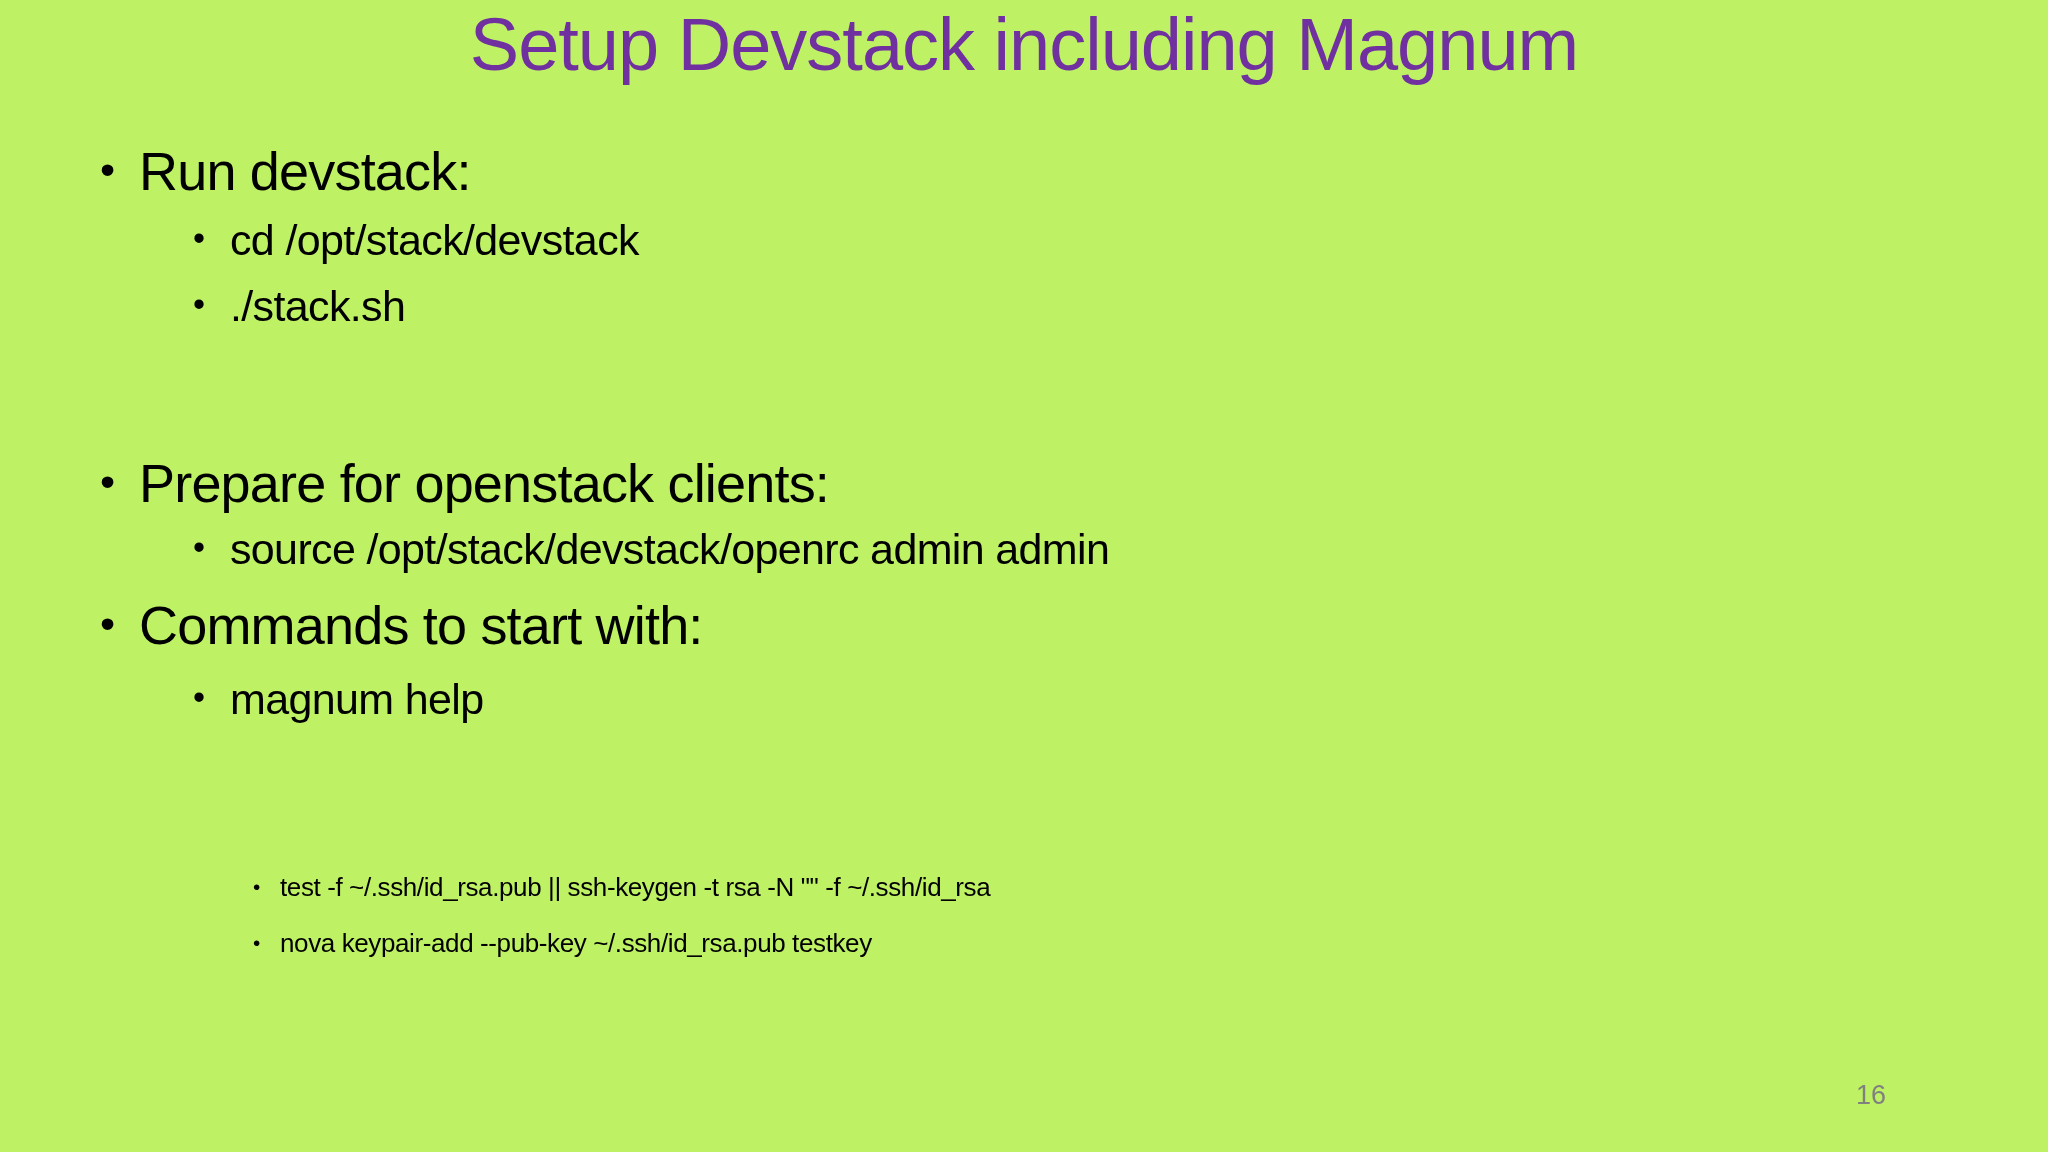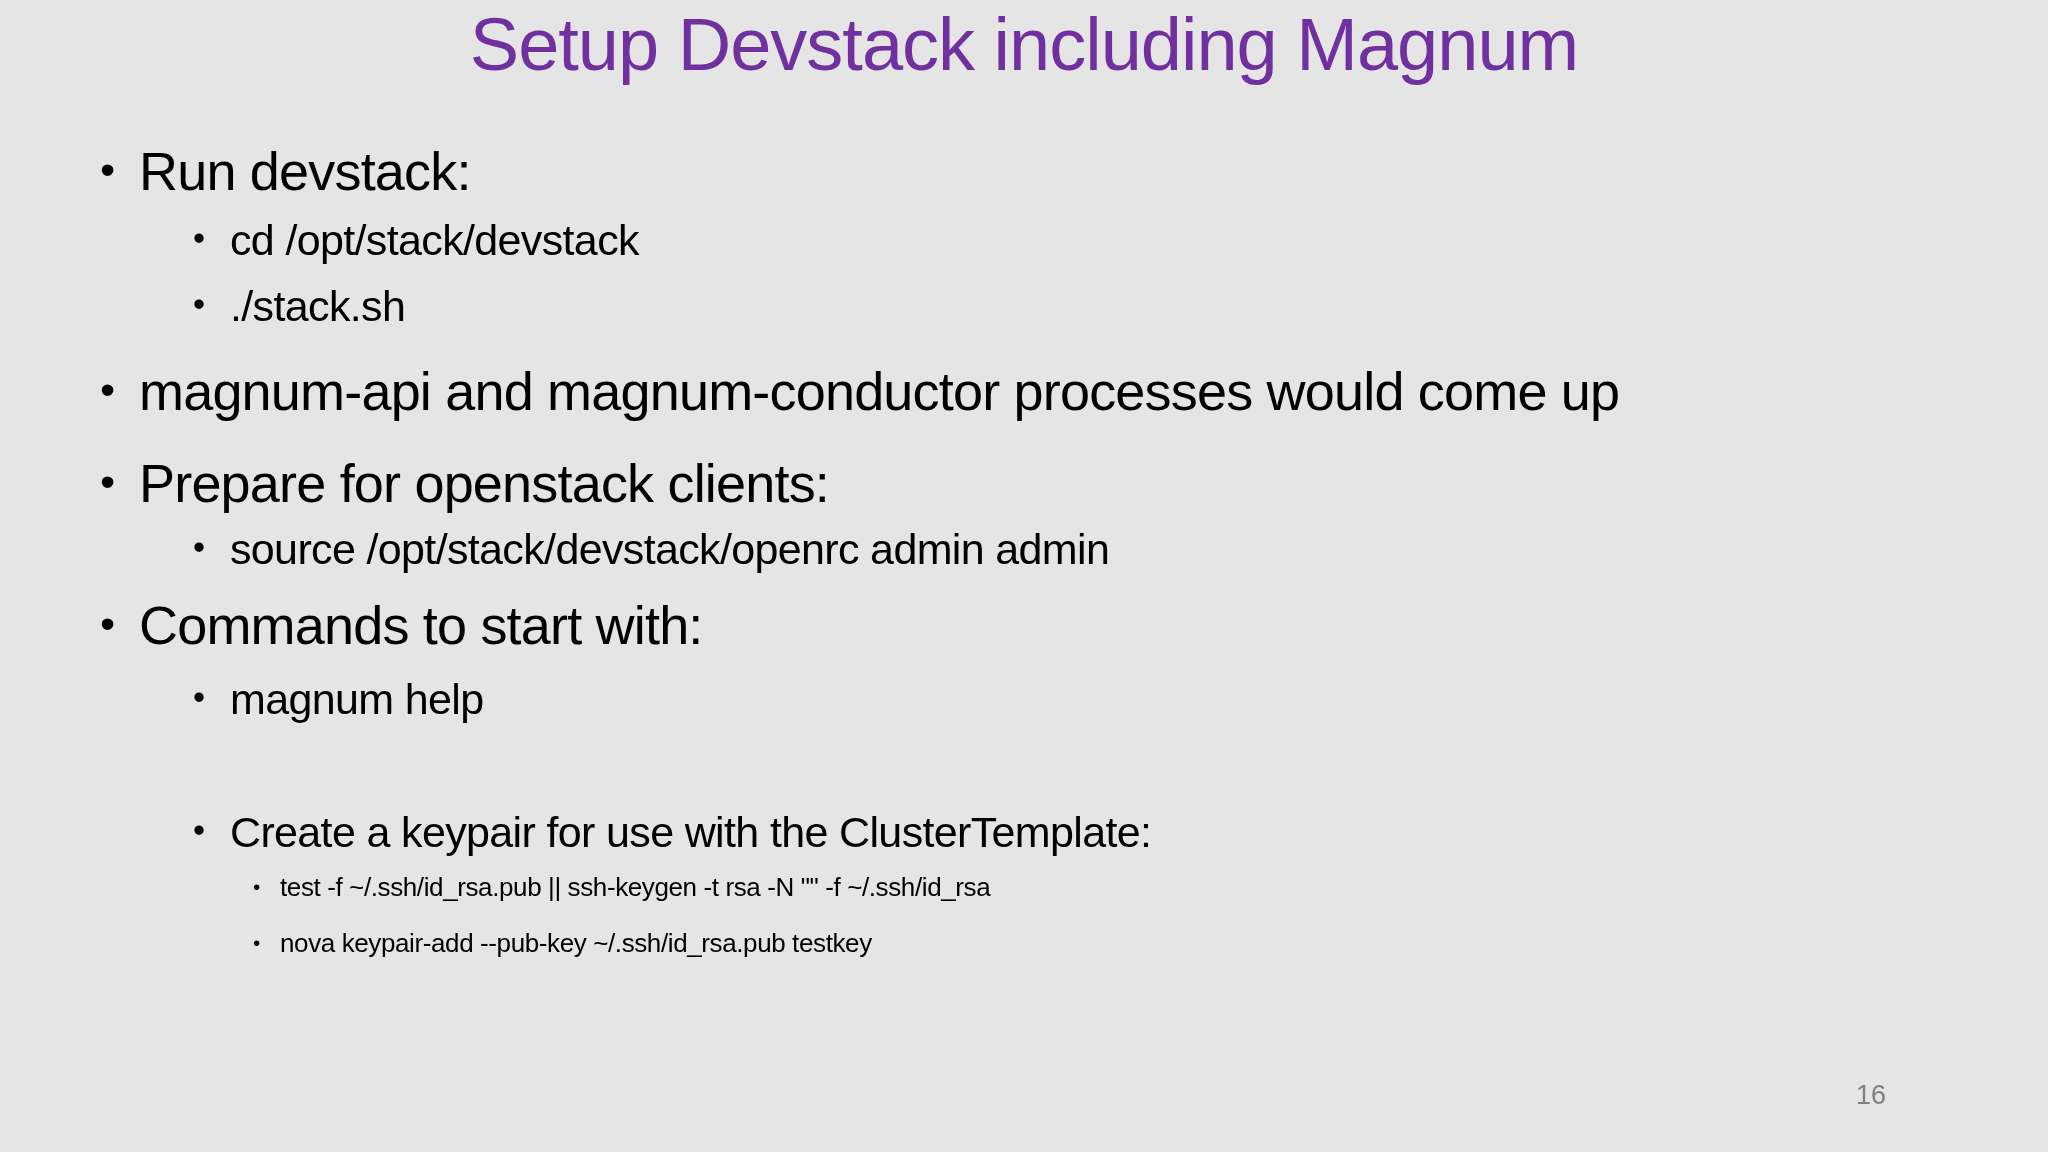--- a/index.html
+++ b/index.html
@@ -4,21 +4,21 @@
 <style>
   html, body {
     margin: 0;
     padding: 0;
     background: #ffffff;
   }
   .slide {
     position: relative;
     width: 2048px;
     height: 1152px;
-    background: #e5e5e5;
+    background: #bef264;
     overflow: hidden;
     font-family: "Liberation Sans", "DejaVu Sans", sans-serif;
     color: #000000;
   }
   .title {
     position: absolute;
     top: 2px;
     left: 0;
     width: 100%;
     text-align: center;
@@ -63,32 +63,30 @@
 <div class="slide">
 
   <div class="title">Setup Devstack including Magnum</div>
 
   <div class="line l1" style="top:141px">Run devstack:</div>
 
   <div class="line l2" style="top:216px">cd /opt/stack/devstack</div>
 
   <div class="line l2" style="top:282px">./stack.sh</div>
 
-  <div class="line l1" style="top:361px">magnum-api and magnum-conductor processes would come up</div>
 
   <div class="line l1" style="top:453px">Prepare for openstack clients:</div>
 
   <div class="line l2" style="top:525px">source /opt/stack/devstack/openrc admin admin</div>
 
   <div class="line l1" style="top:595px">Commands to start with:</div>
 
   <div class="line l2" style="top:675px">magnum help</div>
 
 
-  <div class="line l2" style="top:808px">Create a keypair for use with the ClusterTemplate:</div>
 
   <div class="line l3" style="top:873px">test -f ~/.ssh/id_rsa.pub || ssh-keygen -t rsa -N "" -f ~/.ssh/id_rsa</div>
 
   <div class="line l3" style="top:929px">nova keypair-add --pub-key ~/.ssh/id_rsa.pub testkey</div>
 
   <div class="page-num">16</div>
 
 </div>
 
 </body></html>

